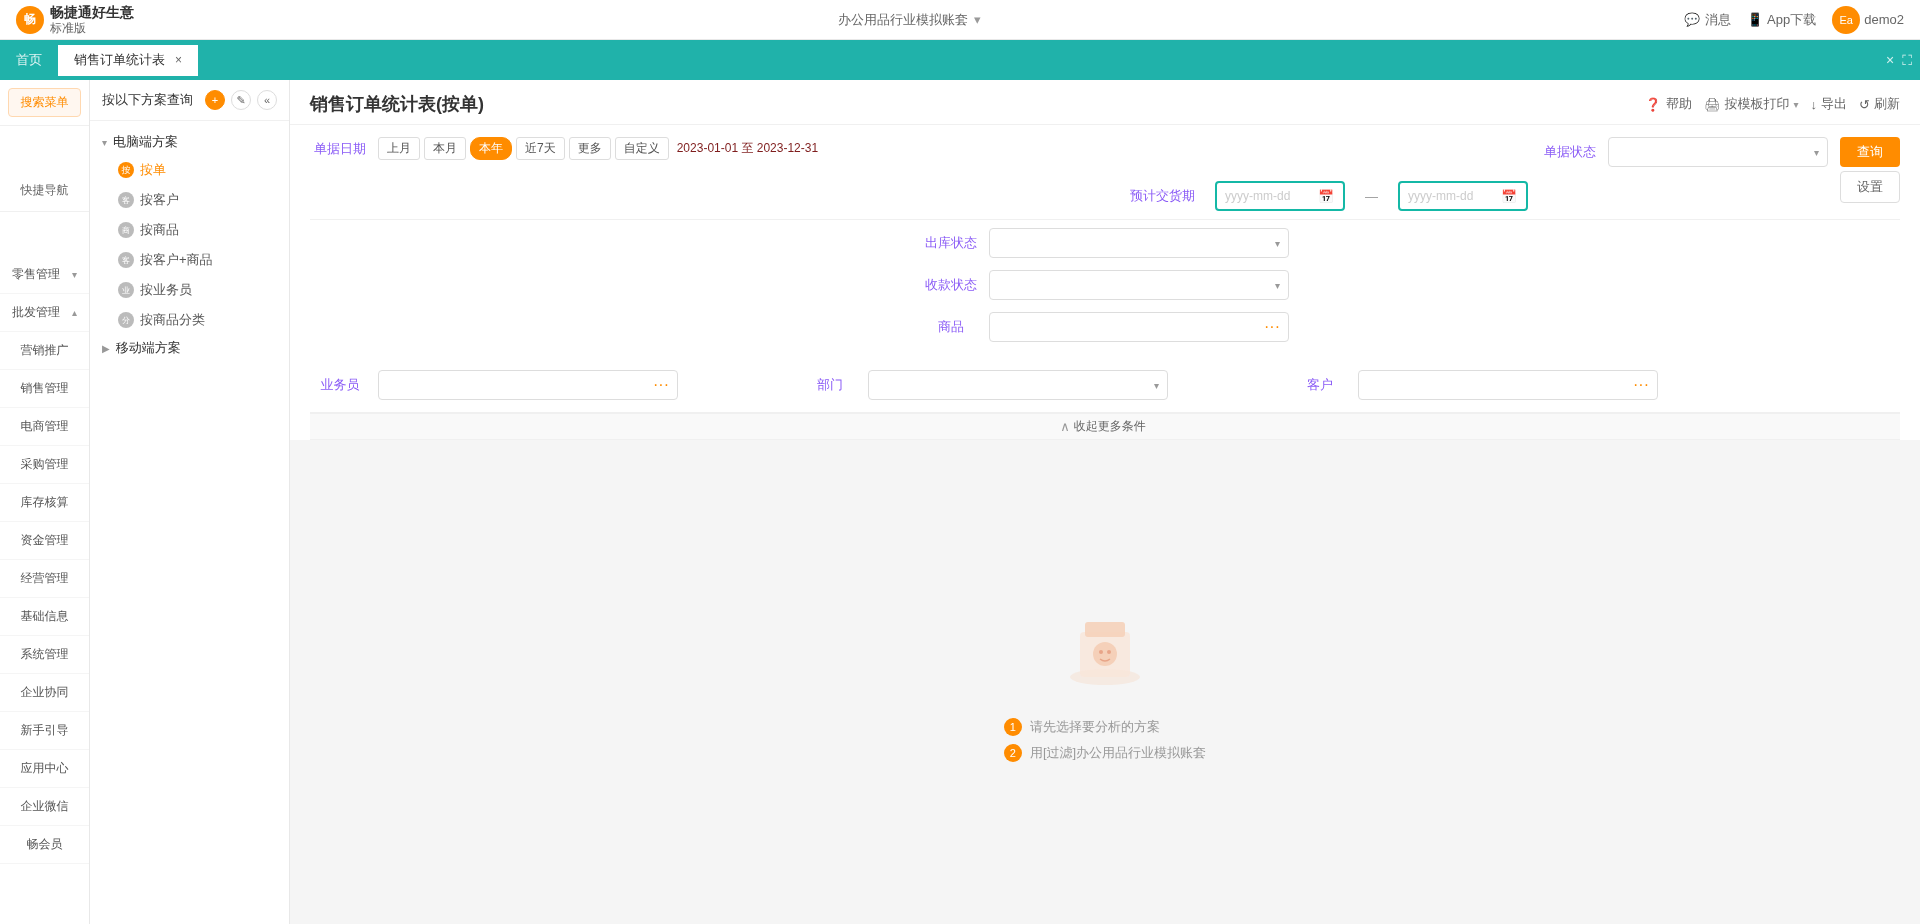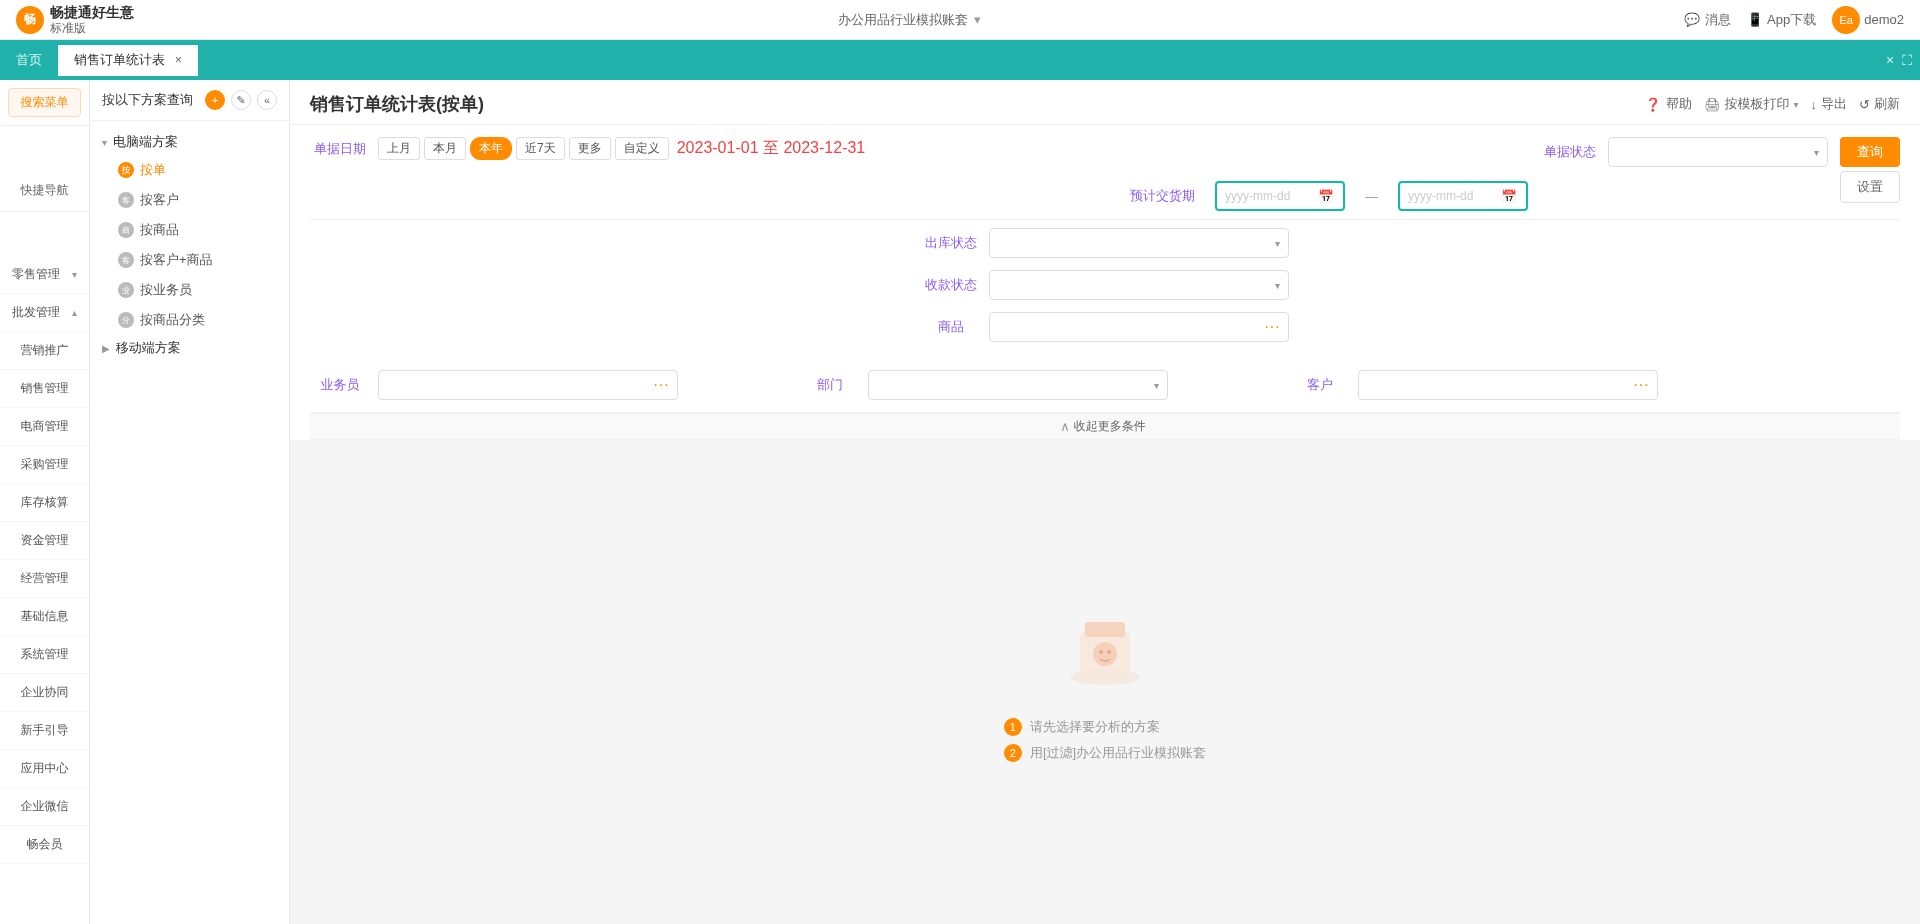--- a/index.html
+++ b/index.html
@@ -62,21 +62,21 @@
 
     
     .page-header { padding: 12px 20px 8px; display: flex; align-items: center; justify-content: space-between; background: #fff; border-bottom: 1px solid #f0f0f0; flex-shrink: 0; }
     .page-title { font-size: 18px; font-weight: bold; color: #333; }
     .page-header-actions { display: flex; align-items: center; gap: 12px; }
     .header-action { display: flex; align-items: center; gap: 4px; color: #666; font-size: 13px; cursor: pointer; }
     .filter-label { font-size: 13px; color: #8b5cf6; white-space: nowrap; min-width: 60px; text-align: center; }
     .filter-date-group { display: flex; align-items: center; gap: 4px; }
     .date-btn { padding: 2px 8px; border: 1px solid #ddd; border-radius: 3px; font-size: 12px; cursor: pointer; color: #555; background: #fff; }
     .date-btn.active { background: #ff8c00; border-color: #ff8c00; color: white; border-radius: 10px; }
-    .date-range-text { font-size: 16px; color: #ef4444; margin-left: 4px; }
+    .date-range-text { font-size: 12px; color: #7f1d1d; margin-left: 4px; }
     .filter-select { height: 30px; border: 1px solid #ddd; border-radius: 4px; padding: 0 8px; font-size: 12px; color: #333; background: #fff; display: flex; align-items: center; justify-content: space-between; cursor: pointer; min-width: 120px; }
     .filter-select-wide { min-width: 200px; }
     .filter-select .sel-arrow { color: #999; font-size: 10px; }
     .filter-dash { color: #999; }
     .filter-date-input { height: 30px; border: 2px solid #14b8a6; border-radius: 4px; padding: 0 8px; font-size: 12px; color: #999; background: #fff; display: flex; align-items: center; justify-content: space-between; min-width: 130px; cursor: pointer; }
     .filter-date-icon { color: #ff8c00; font-size: 13px; }
     .filter-dots { color: #ff8c00; cursor: pointer; font-size: 16px; }
 
     
     .empty-state { flex: 1; display: flex; flex-direction: column; align-items: center; justify-content: center; gap: 16px; }

